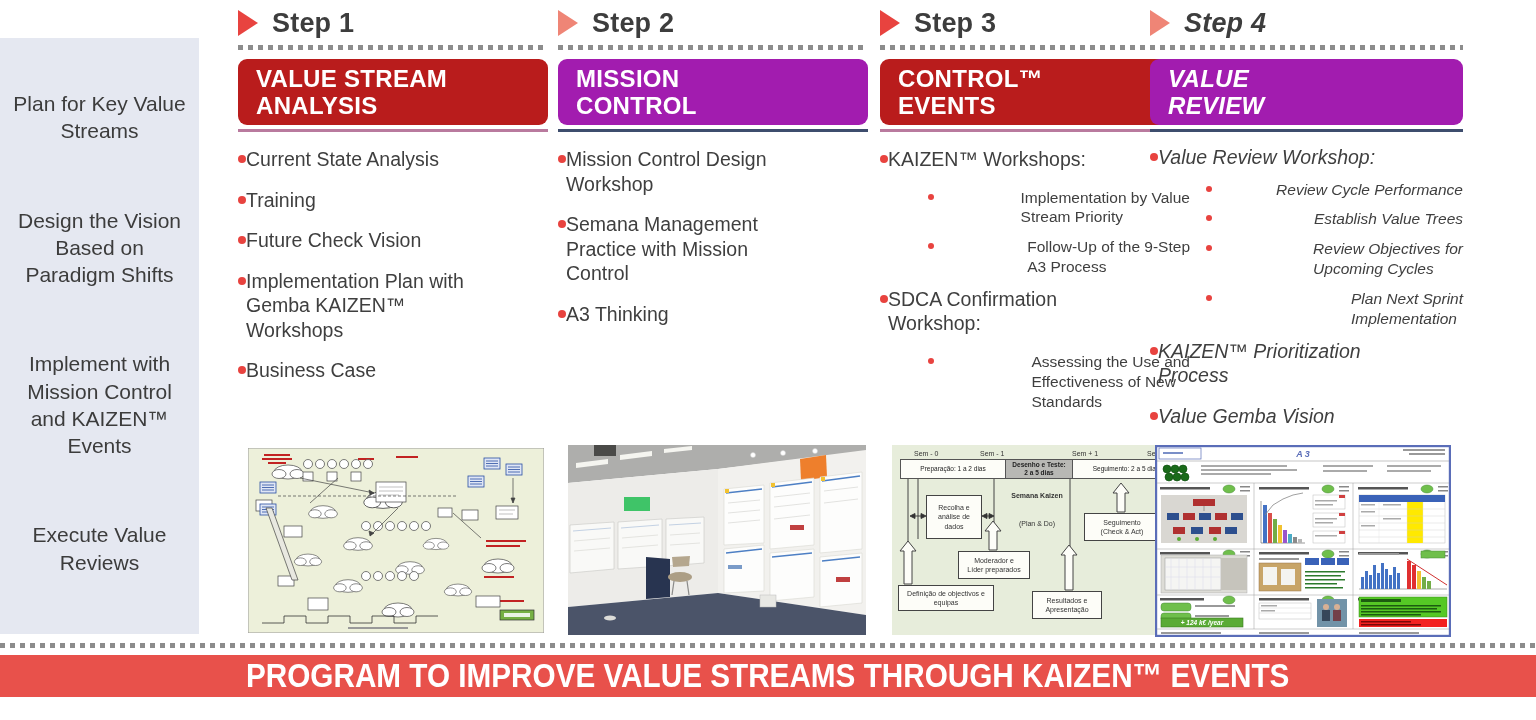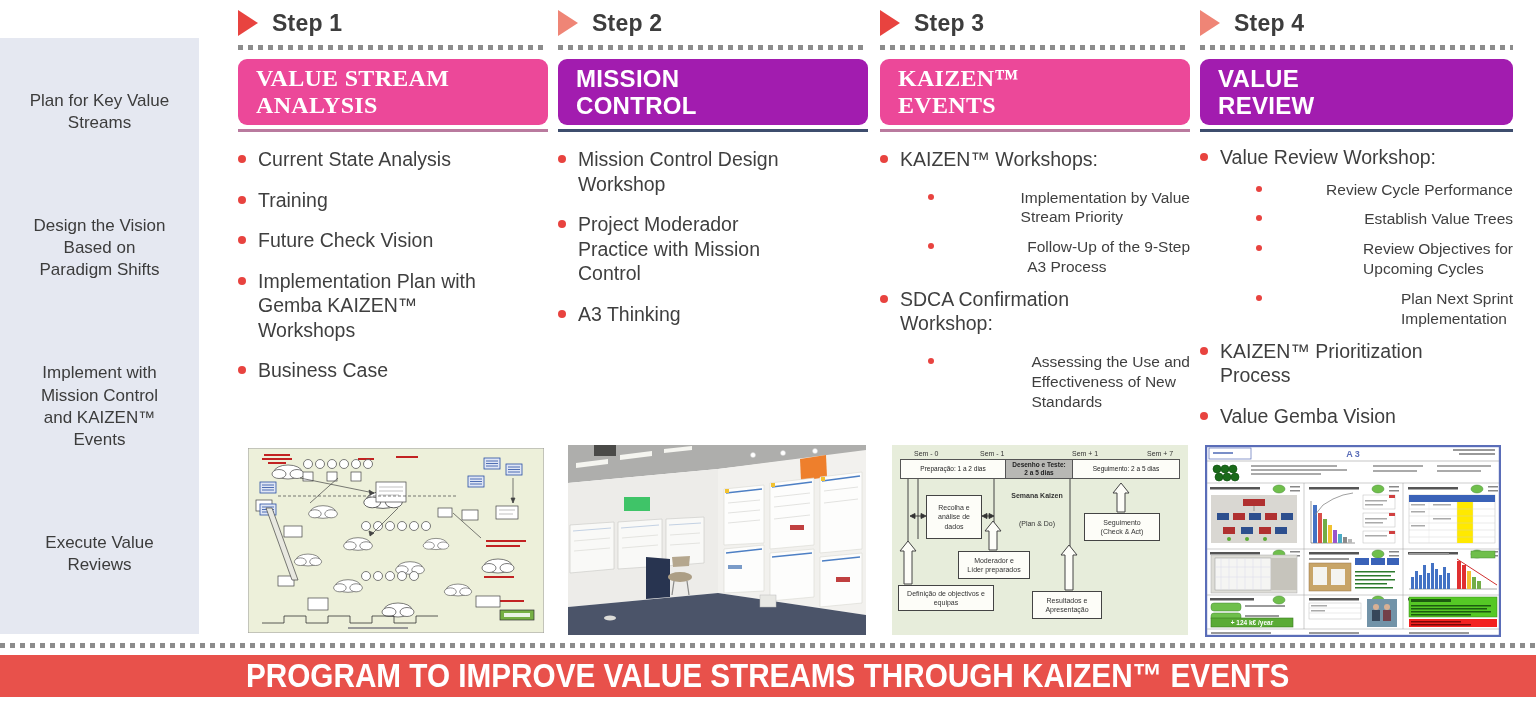--- a/index.html
+++ b/index.html
@@ -9,51 +9,51 @@
     font-family:"Liberation Sans", sans-serif;
   }
   
   .sidebar{
     position:absolute;left:0;top:38px;width:199px;height:596px;
     background:#e5e8f1;
     display:flex;flex-direction:column;justify-content:space-between;
     padding:52px 6px 58px 6px;box-sizing:border-box;
   }
   .side-item{
-    color:#3c3c3c;font-size:17px;line-height:1.3;text-align:center;
+    color:#3c3c3c;font-size:21px;line-height:1.3;text-align:center;
     white-space:pre-line;
   }
   
   .col{position:absolute;top:0;height:720px;}
   #col1{left:238px;width:310px;}
   #col2{left:558px;width:310px;}
   #col3{left:880px;width:310px;}
-  #col4{left:1200px;width:313px;}
+  #col4{left:1150px;width:313px;font-style:italic;}
   .step-head{display:flex;align-items:center;gap:14px;height:30px;margin-top:8px;}
   .tri{width:0;height:0;border-top:13px solid transparent;border-bottom:13px solid transparent;}
   .tri.red{border-left:20px solid #e8433f;}
   .tri.salmon{border-left:20px solid #ef8576;}
-  .step-label{font-size:23px;font-weight:bold;color:#3d3d3d;letter-spacing:0.2px;}
+  .step-label{font-size:27px;font-weight:bold;color:#3d3d3d;letter-spacing:0.2px;}
   .dashes{height:5px;margin-top:7px;
     background:repeating-linear-gradient(90deg,#8c8c8c 0 5px,transparent 5px 10px);}
   .dashes-full{position:absolute;left:0;top:643px;width:1536px;height:5px;
     background:repeating-linear-gradient(90deg,#8c8c8c 0 5px,transparent 5px 10px);}
   .titlebox{
     margin-top:9px;height:66px;border-radius:9px;color:#fff;font-weight:bold;
     font-size:24px;line-height:1.13;display:flex;align-items:center;
     padding-left:18px;box-sizing:border-box;white-space:pre-line;letter-spacing:0.3px;
   }
-  .titlebox.red{background:#ec4899;font-family:Liberation Serif, serif;}
+  .titlebox.red{background:#b91c1c;}
   .titlebox.salmon{background:#a21caf;}
   .underline{height:3px;margin-top:4px;}
   .underline.pink{background:#b97a9e;}
   .underline.blue{background:#3e4d6d;}
   
   .bullets{margin:15px 0 0 0;padding:0;list-style:none;}
-  .b{display:flex;gap:12px;margin-bottom:16px;}
+  .b{display:flex;margin-bottom:16px;}
   .dot{width:8px;height:8px;border-radius:50%;background:#e8433f;margin-top:8px;flex:none;}
   .btxt{font-size:19.5px;color:#3f3f3f;line-height:1.26;white-space:pre-line;}
   .subs{margin:9px 0 2px 48px;padding:0;list-style:none;}
   .sb{display:flex;gap:10px;margin-bottom:10px;justify-content:space-between;}
   .sdot{width:6px;height:6px;border-radius:50%;background:#e8433f;margin-top:6px;flex:none;}
   .stxt{font-size:15.5px;color:#3f3f3f;line-height:1.28;white-space:pre-line;}
   
   .fig{position:absolute;}
   #fig3{background:#e7eddb;}
   .f3txt{position:absolute;font-size:7px;color:#333;line-height:1.3;}
@@ -239,21 +239,21 @@
 CONTROL</div>
   <div class="underline blue"></div>
   <ul class="bullets">
     <li class="b">
         <span class="dot"></span>
         <span class="btxt">Mission Control Design
 Workshop</span>
       </li>
     <li class="b">
         <span class="dot"></span>
-        <span class="btxt">Project Moderador
+        <span class="btxt">Semana Management
 Practice with Mission
 Control</span>
       </li>
     <li class="b">
         <span class="dot"></span>
         <span class="btxt">A3 Thinking</span>
       </li>
   </ul>
 
   <svg class="fig" id="fig2" style="left:10px;top:445px;" width="298" height="190" viewBox="0 0 298 190">
@@ -326,21 +326,21 @@
     <ellipse cx="42" cy="173" rx="6" ry="2.5" fill="#dcdcd8"></ellipse>
   </svg>
 </div>
 
 <div class="col" id="col3">
   <div class="step-head">
     <div class="tri red"></div>
     <div class="step-label">Step 3</div>
   </div>
   <div class="dashes"></div>
-  <div class="titlebox red">KAIZEN™
+  <div class="titlebox red">CONTROL™
 EVENTS</div>
   <div class="underline pink"></div>
   <ul class="bullets">
     <li style="list-style:none;">
       <div class="b">
           <span class="dot"></span>
           <span class="btxt">KAIZEN™ Workshops:</span>
         </div>
       <ul class="subs">
         <li class="sb">

